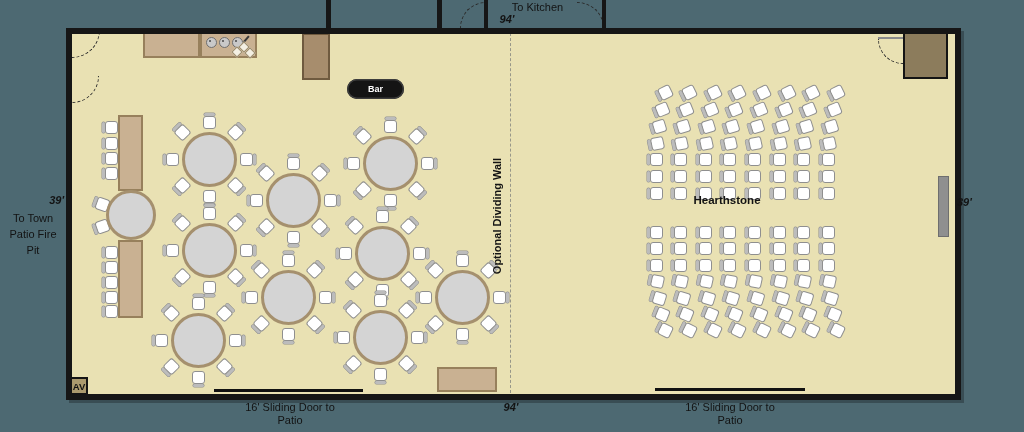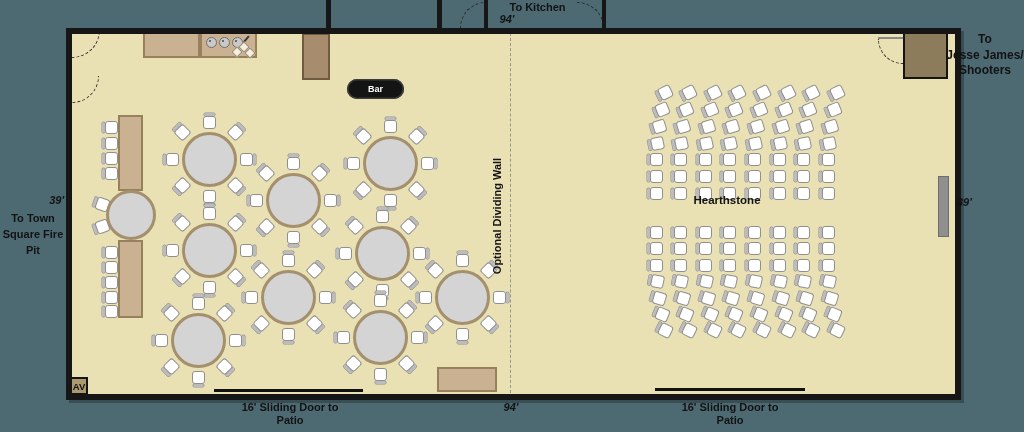--- a/index.html
+++ b/index.html
@@ -8,21 +8,21 @@
   .abs{position:absolute;box-sizing:border-box;}
   
   #room-fill{left:66px;top:28px;width:895px;height:372px;background:#e9e1b3;box-shadow:3px 3px 0 rgba(20,25,28,.35);}
   .wall{background:#161616;z-index:5;}
   
   .tanrect{background:#c9b192;border:2px solid #97805c;z-index:3;}
   .rtable{border-radius:50%;background:#d4d4d4;border:3px solid #a5906e;z-index:3;}
   .chair{width:13px;height:13px;background:#ffffff;border:1px solid #8f8f8f;border-radius:3px;z-index:2;position:absolute;box-sizing:border-box;}
   .chair::before{content:"";position:absolute;left:-4px;top:0;width:3px;height:11px;background:#bcbcbc;border-radius:2px;box-shadow:0 0 0 .5px #8f8f8f;}
   .arc{border:1.6px dashed #2c2c2c;z-index:4;background:transparent;}
-  .labeltxt{font-weight:700;line-height:1.22;text-align:center;z-index:7;}
+  .labeltxt{font-weight:400;line-height:1.22;text-align:center;z-index:7;}
   .multiline{white-space:pre-line;}
   .dim{font-style:italic;font-weight:700;}
   #drink-box{left:329px;top:2px;width:106px;height:28px;background:#bab8b6;border:3px solid #151515;
              display:flex;align-items:center;justify-content:center;font-size:14px;font-weight:700;z-index:6;}
   #bar-sign{left:347px;top:79px;width:57px;height:20px;background:#141414;border-radius:10px;
             box-shadow:inset 0 0 0 1.5px #3d3d3d;display:flex;align-items:center;justify-content:center;
             color:#fff;font-size:9px;font-weight:700;z-index:4;}
   #av-box{left:70px;top:377px;width:18px;height:18px;background:#ab9a6e;border:2.5px solid #151515;
           display:flex;align-items:center;justify-content:center;font-size:9.5px;font-weight:700;z-index:6;}
   #divider{left:510px;top:33px;width:0;height:360px;border-left:1.5px dashed #979789;z-index:2;}
@@ -293,26 +293,23 @@
   <div class="abs wall" style="left:437px;top:0;width:5px;height:30px;"></div>
   <div class="abs wall" style="left:484px;top:0;width:4px;height:30px;"></div>
   <div class="abs wall" style="left:602px;top:0;width:4px;height:30px;"></div>
 
   <div class="abs" id="av-box">
       <span>AV</span>
     </div>
 
   <div class="abs labeltxt" style="left:490px;top:1px;width:95px;font-size:11px;">To Kitchen</div>
   <div class="abs labeltxt dim" style="left:492px;top:13px;width:30px;font-size:11px;">94'</div>
-  <div class="abs labeltxt multiline" style="left:946px;top:32px;width:78px;font-size:12px;line-height:1.3;">To
-Jesse James/
-Shooters</div>
   <div class="abs labeltxt dim" style="left:36px;top:194px;width:28px;font-size:11px;text-align:right;">39'</div>
   <div class="abs labeltxt multiline" style="left:1px;top:211px;width:64px;font-size:11px;line-height:1.45;">To Town
-Square Fire
+Patio Fire
 Pit</div>
   <div class="abs labeltxt dim" style="left:957px;top:196px;width:28px;font-size:11px;text-align:left;">39'</div>
   <div class="abs" style="left:677px;top:194px;width:100px;text-align:center;font-size:11.5px;font-weight:600;z-index:7;">Hearthstone</div>
   <div class="abs labeltxt multiline" style="left:215px;top:401px;width:150px;font-size:11px;">16' Sliding Door to
 Patio</div>
   <div class="abs labeltxt dim" style="left:496px;top:401px;width:30px;font-size:11px;">94'</div>
   <div class="abs labeltxt multiline" style="left:655px;top:401px;width:150px;font-size:11px;">16' Sliding Door to
 Patio</div>
 
 </div>

